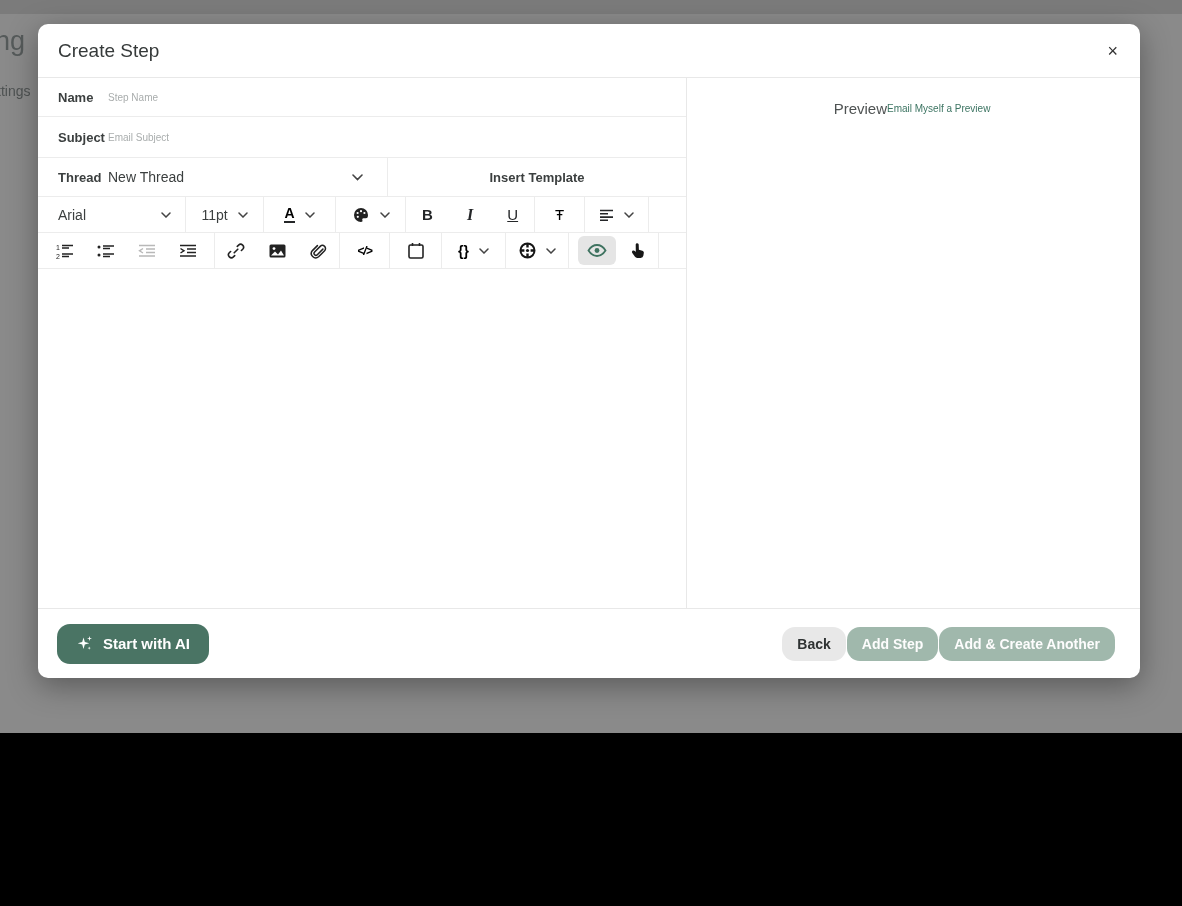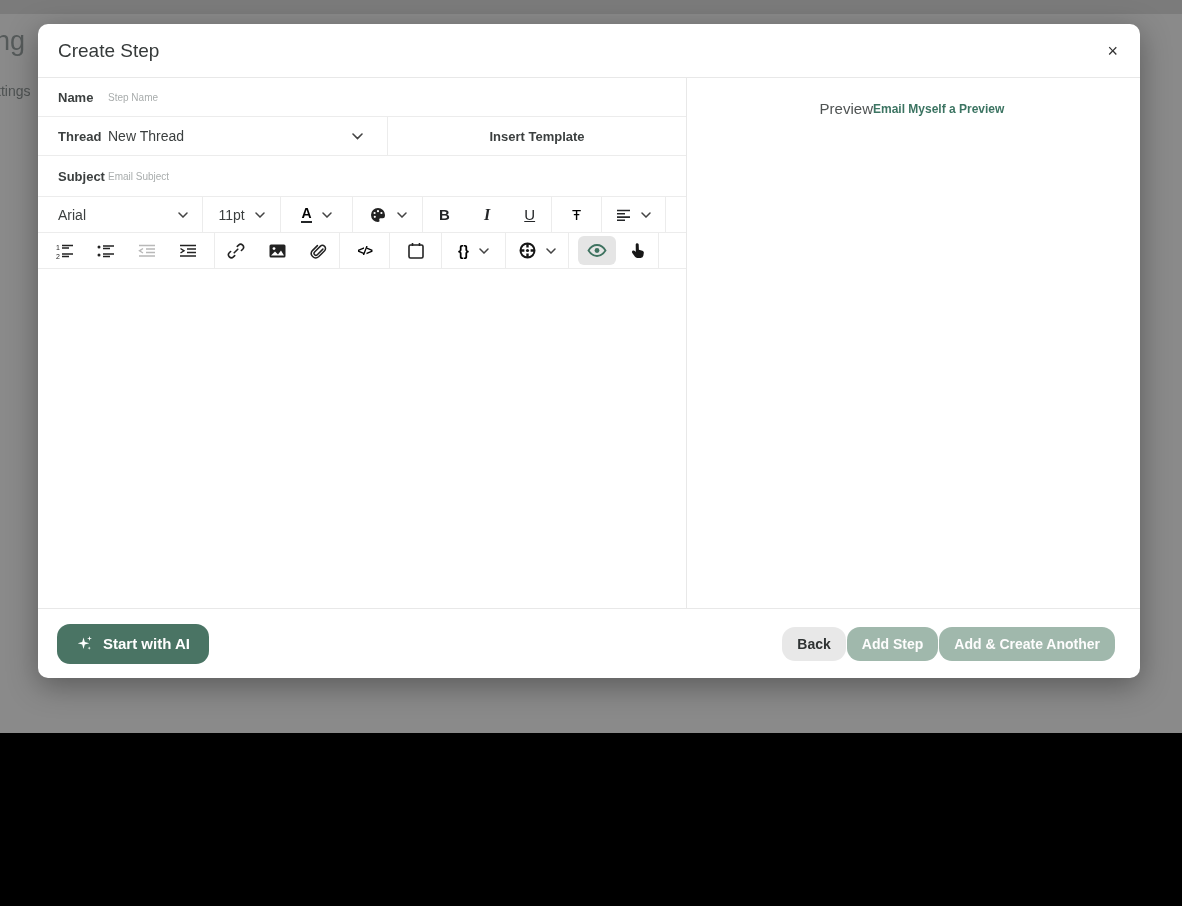--- a/index.html
+++ b/index.html
@@ -55,21 +55,21 @@
   .underline-glyph { text-decoration:underline; font-size:15px; }
   .strike-glyph { font-size:15px; }
   .color-a { font-size:14px; font-weight:bold; border-bottom:2px solid #242628; line-height:1.1; }
   .code-glyph { font-size:12px; font-weight:bold; font-style:italic; letter-spacing:-1px; }
   .merge-glyph { font-size:14px; font-weight:bold; }
   .eye-btn { background:#e5e5e5; border-radius:6px; width:38px; height:29px; }
   .editor-area { flex:1; background:#fff; cursor:text; }
 
   .preview-head { display:flex; align-items:center; justify-content:center; }
   .preview-title { font-size:15px; color:#4f5353; }
-  .preview-link { font-size:12px; font-weight:bold; color:#3c7462; text-decoration:none; cursor:pointer; }
+  .preview-link { font-size:10px; font-weight:normal; color:#3c7462; text-decoration:none; cursor:pointer; }
 
   .modal-footer { height:70px; flex:0 0 70px; border-top:1px solid #e8e8e8;
                   display:flex; align-items:center; justify-content:space-between; padding:0 25px 0 19px; }
   .btn { border:none; border-radius:13px; font-family:"Liberation Sans", sans-serif;
          font-size:14px; font-weight:bold; cursor:pointer; }
   .btn-ai { background:#4a7464; color:#fff; font-size:15px; height:40px; padding:0 19px;
             display:flex; align-items:center; gap:9px; }
   .footer-right { display:flex; align-items:center; gap:1px; }
   .btn-back { background:#e8e8e8; color:#2f3333; height:34px; padding:0 15px; }
   .btn-muted { background:#a0b8ac; color:#fdfdfd; height:34px; padding:0 15px; }
@@ -94,40 +94,40 @@
     </div>
 
     <div class="modal-body">
       <div class="editor-pane">
 
         <div class="field-row row-name">
           <div class="field-label">Name</div>
           <input class="field-input" placeholder="Step Name" style="">
         </div>
 
+        <div class="field-row row-subject">
+          <div class="field-label">Subject</div>
+          <input class="field-input" placeholder="Email Subject" style="">
+        </div>
+
         <div class="field-row row-thread">
           <div class="field-label">Thread</div>
           <div class="thread-cell">
             <div class="thread-value">New Thread</div>
             <span class="thread-chevron">
               <svg width="11" height="7" viewBox="0 0 11 7">
                   <path d="M1 1l4.5 4.5L10 1" fill="none" stroke="#444" stroke-width="1.6" stroke-linecap="round"></path>
                 </svg>
             </span>
           </div>
           <div class="insert-cell">Insert Template</div>
         </div>
 
-        <div class="field-row row-subject">
-          <div class="field-label">Subject</div>
-          <input class="field-input" placeholder="Email Subject" style="">
-        </div>
-
         <div class="toolbar">
-          <div class="tb-cell no-center" style="width:165px; padding:0 14px 0 20px; justify-content:space-between;">
+          <div class="tb-cell no-center" style="width:148px; padding:0 14px 0 20px; justify-content:space-between;">
             <span class="tb-text">Arial</span>
             <svg width="10" height="6" viewBox="0 0 10 6">
                 <path d="M1 1l4 4 4-4" fill="none" stroke="#444" stroke-width="1.5" stroke-linecap="round"></path>
               </svg>
           </div>
           <div class="tb-cell" style="width:78px;">
             <span class="tb-text">11pt</span>
             <svg width="10" height="6" viewBox="0 0 10 6">
                 <path d="M1 1l4 4 4-4" fill="none" stroke="#444" stroke-width="1.5" stroke-linecap="round"></path>
               </svg>

